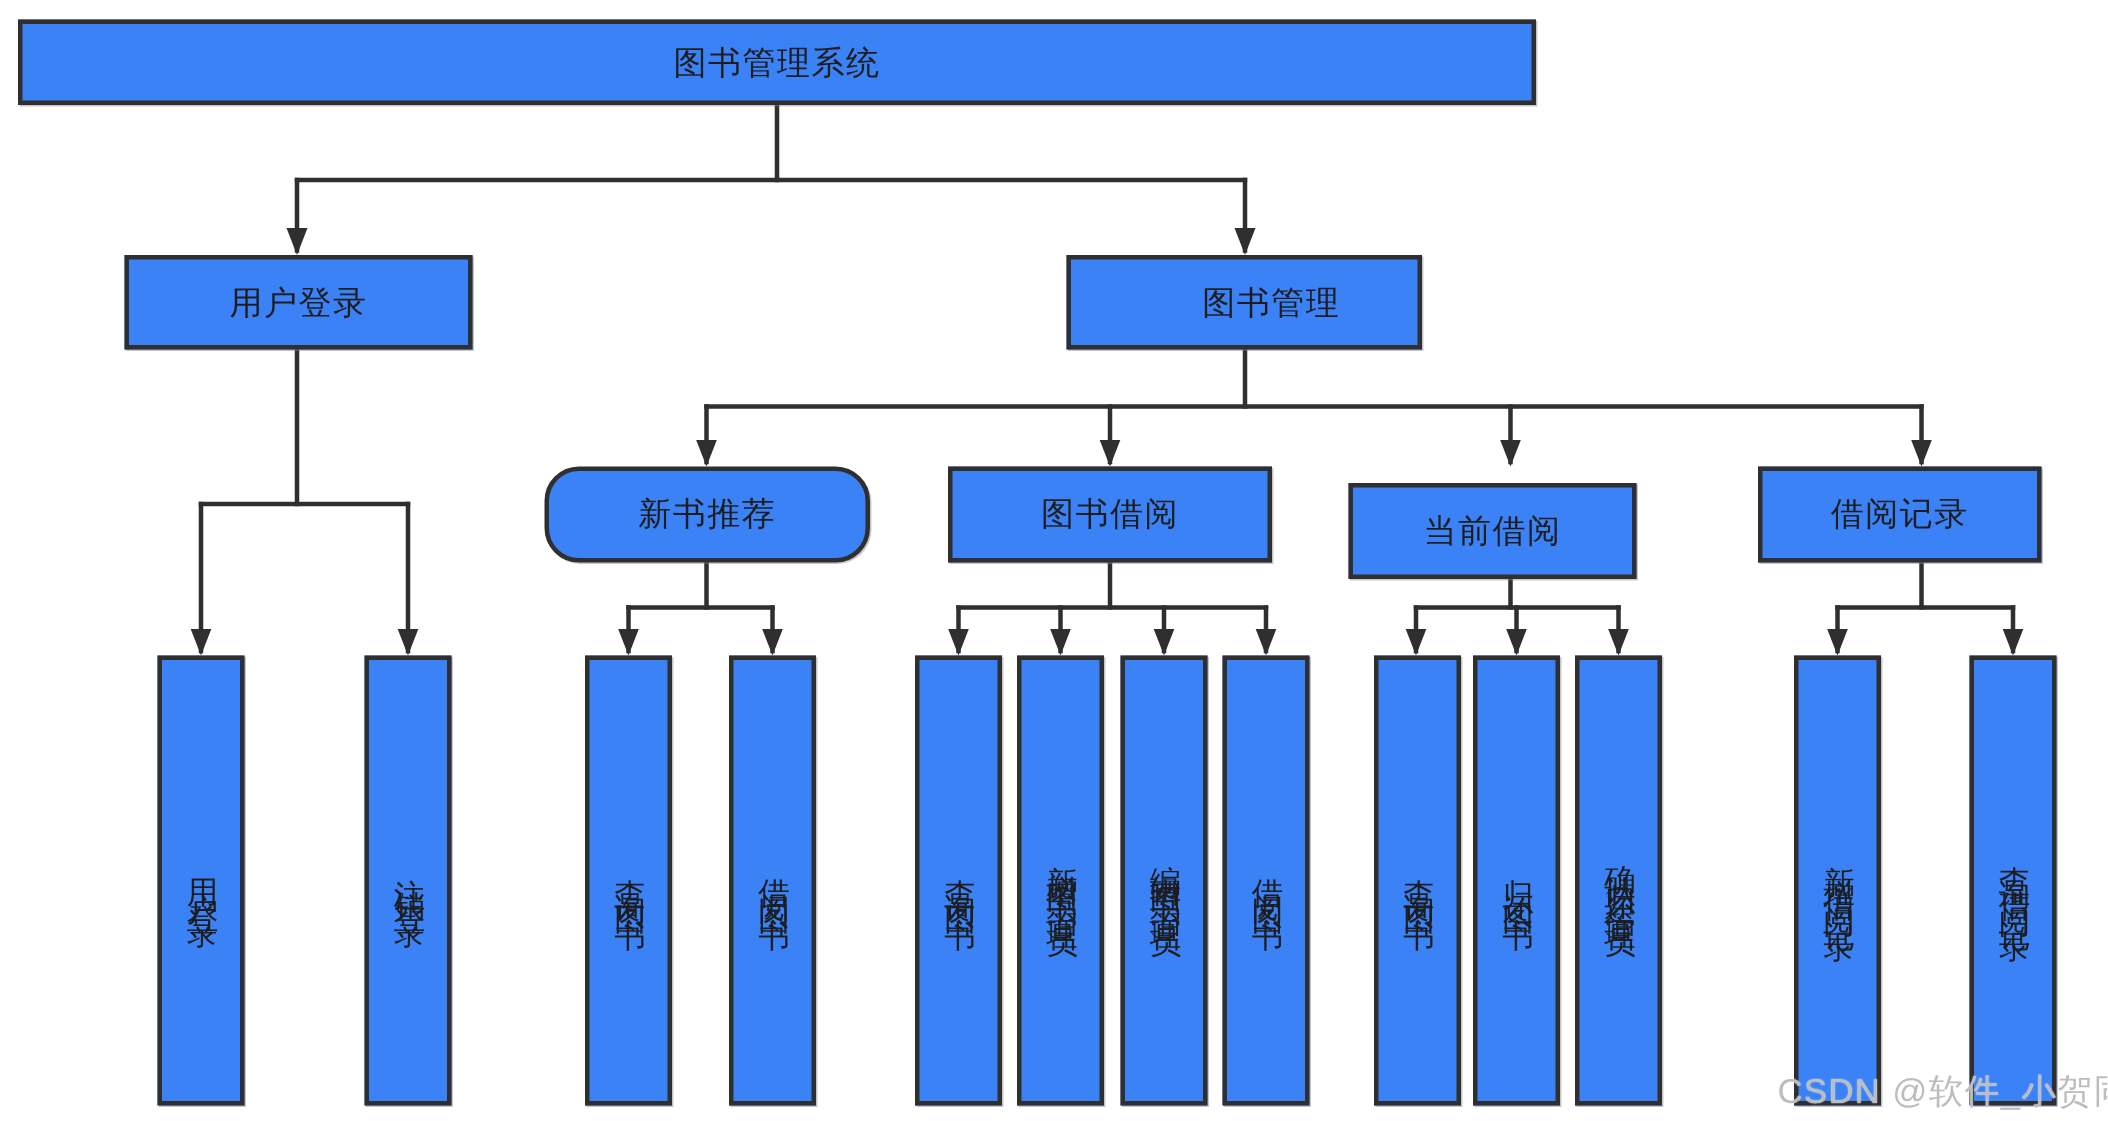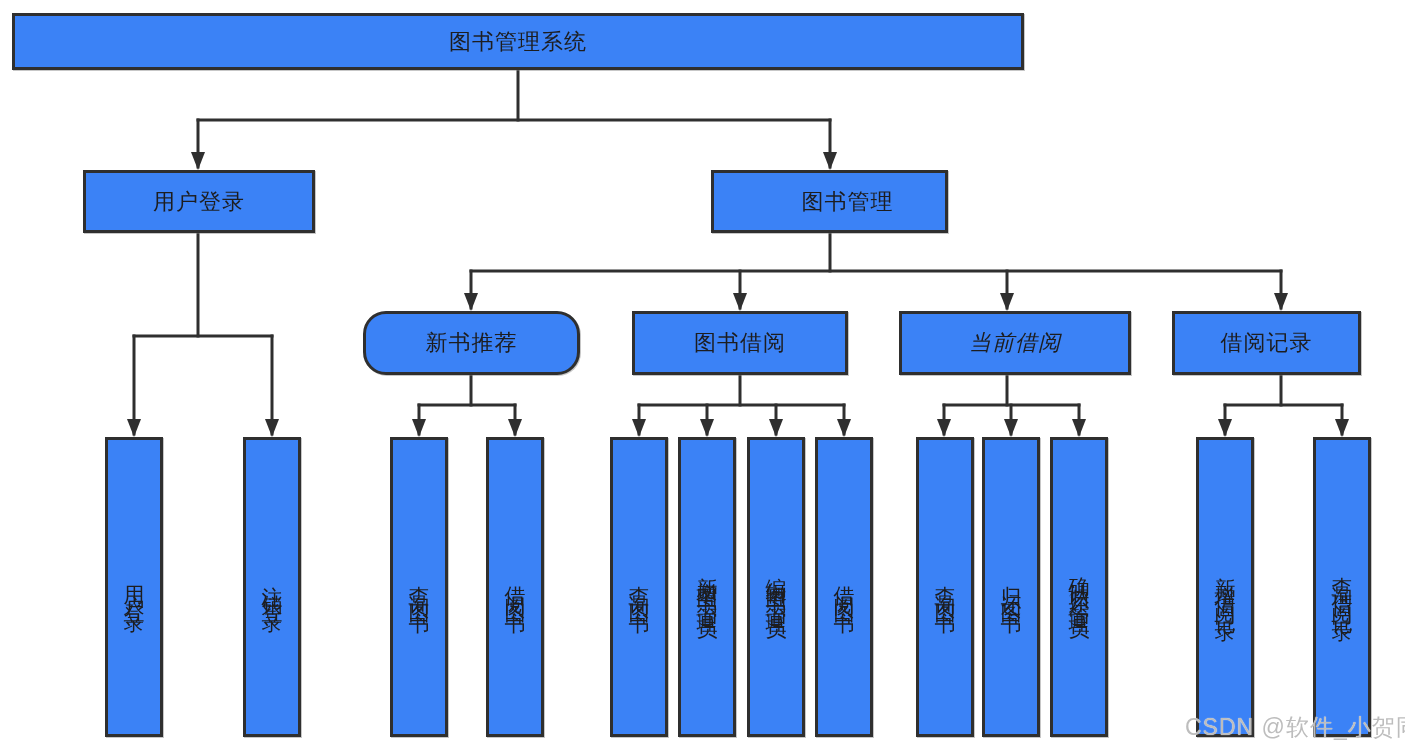--- a/index.html
+++ b/index.html
@@ -34,21 +34,21 @@
     font-size: 22px;
     letter-spacing: 1px;
     white-space: nowrap;
   }
   
   .n-root  { left: 12px;   top: 13px;  width: 1012px; height: 57px; font-size: 22px; }
   .n-l2a   { left: 83px;   top: 170px; width: 232px;  height: 63px; }
   .n-l2b   { left: 711px;  top: 170px; width: 237px;  height: 63px; padding-left: 36px; }
   .n-l3a   { left: 363px;  top: 311px; width: 217px;  height: 64px; border-radius: 23px; }
   .n-l3b   { left: 632px;  top: 311px; width: 216px;  height: 64px; }
-  .n-l3c   { left: 899px;  top: 311px; width: 232px;  height: 64px; font-style: italic; }
+  .n-l3c   { left: 899px;  top: 322px; width: 192px;  height: 64px; }
   .n-l3d   { left: 1172px; top: 311px; width: 189px;  height: 64px; }
   
   .vnode {
     top: 437px;
     width: 58px;
     height: 300px;
   }
   .vtext {
     writing-mode: vertical-rl;
     text-orientation: mixed;

